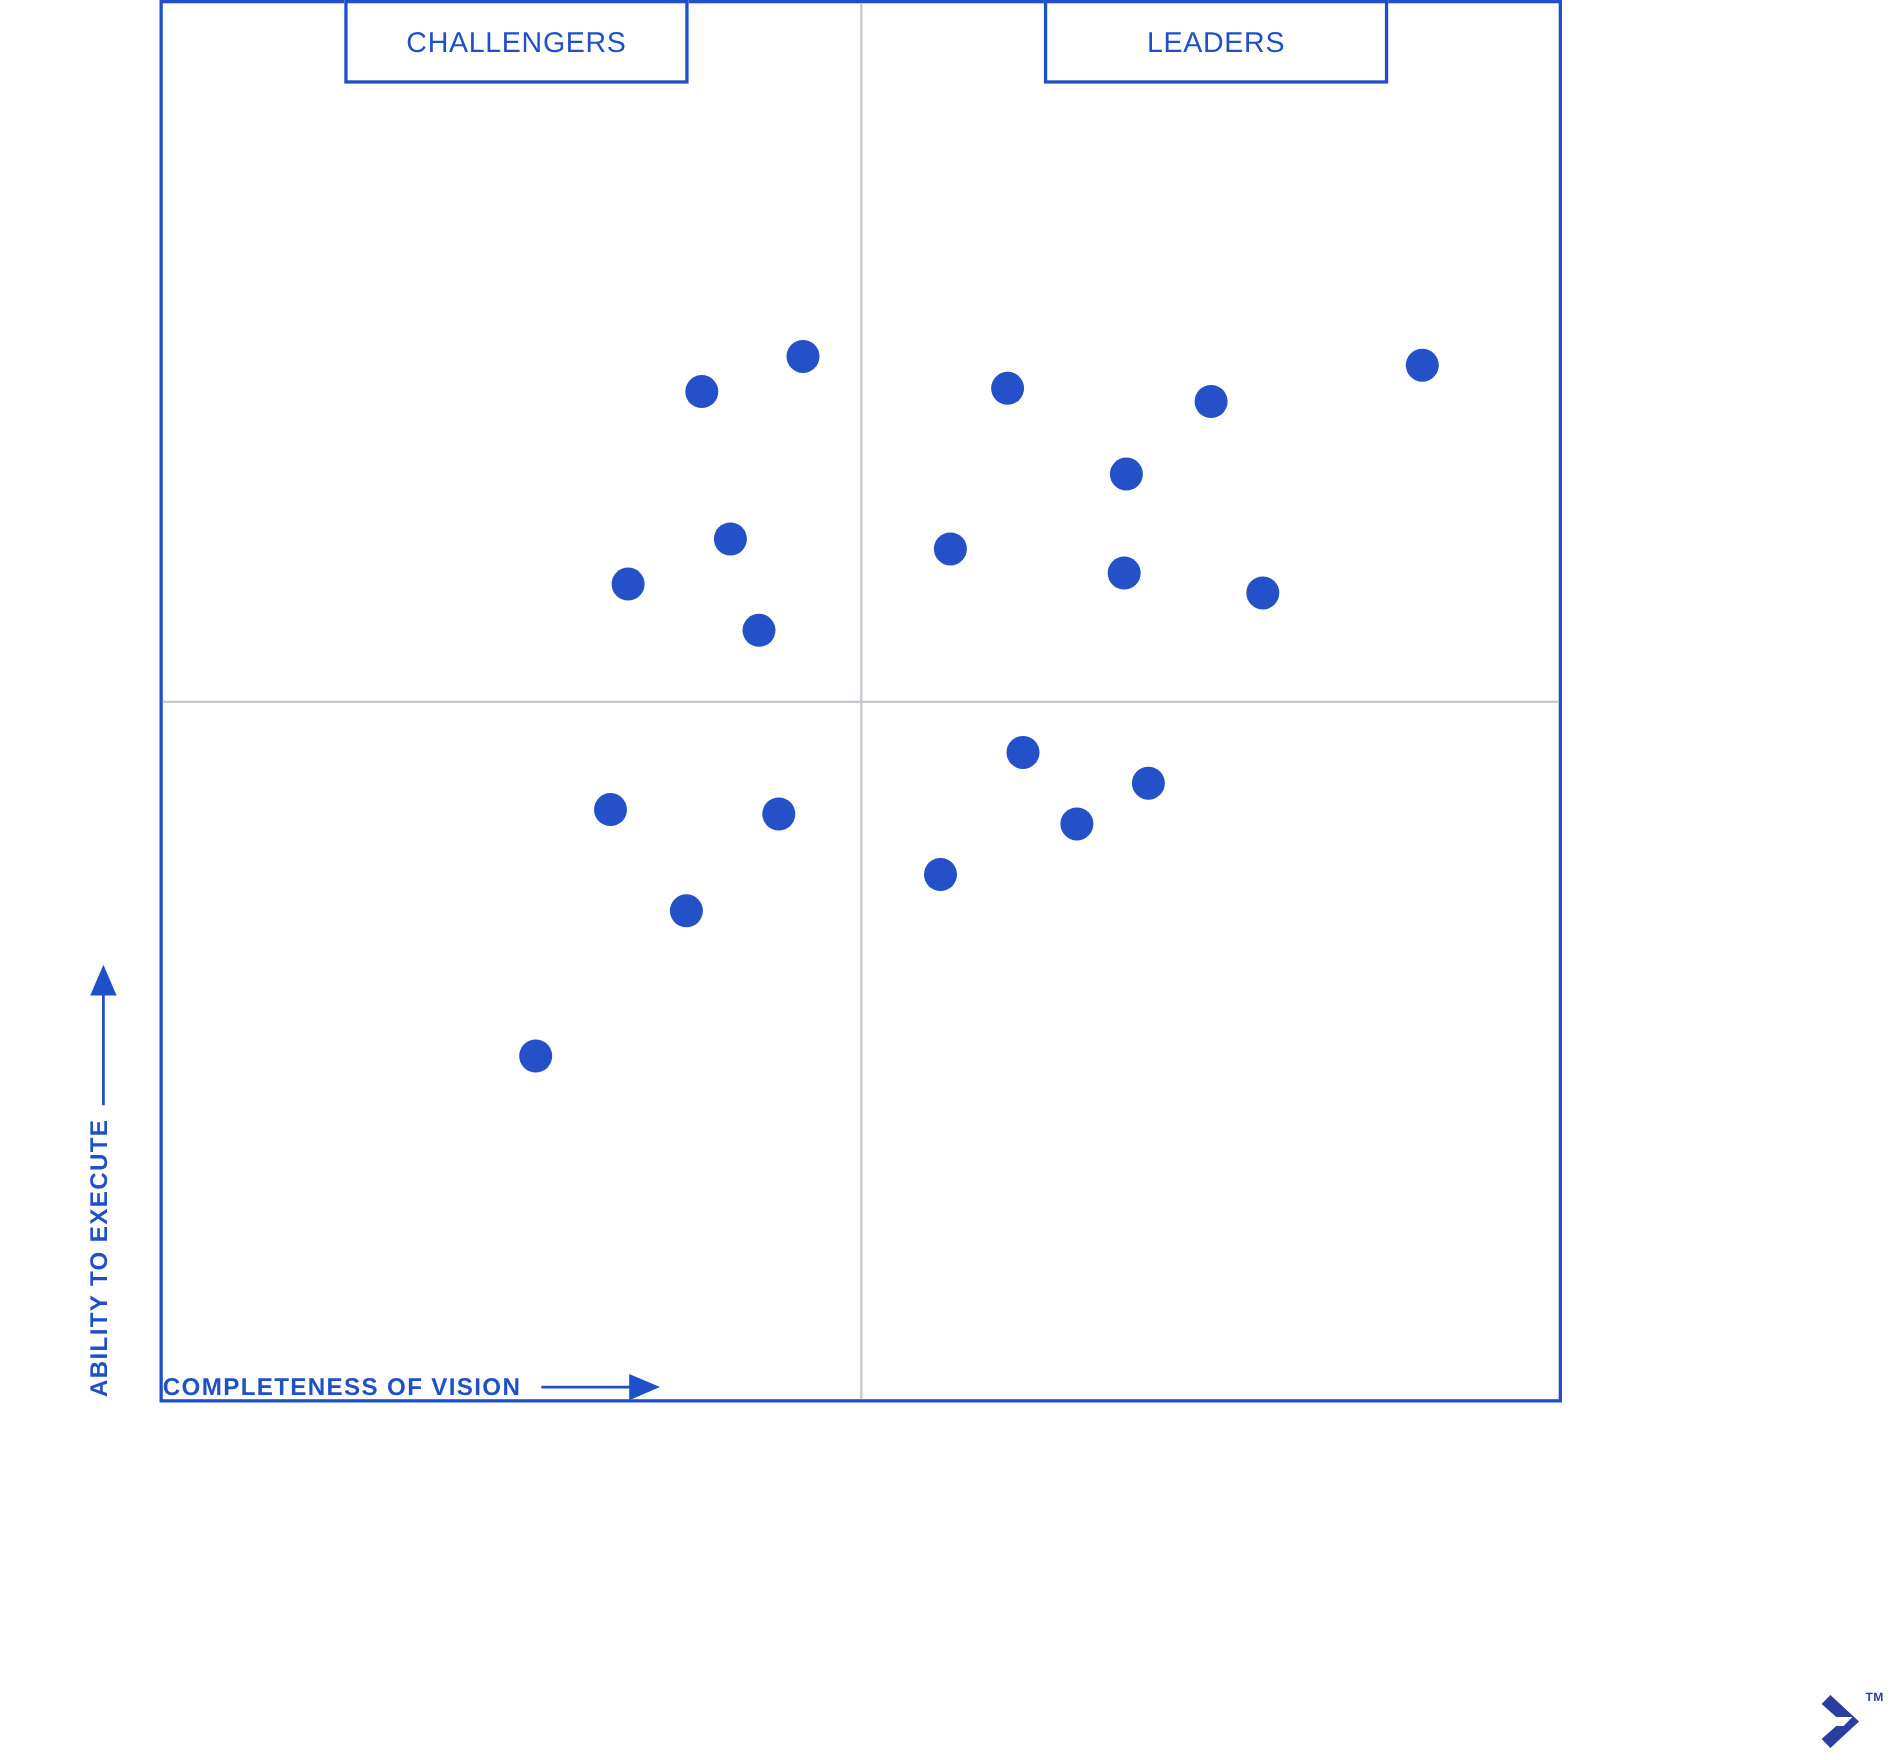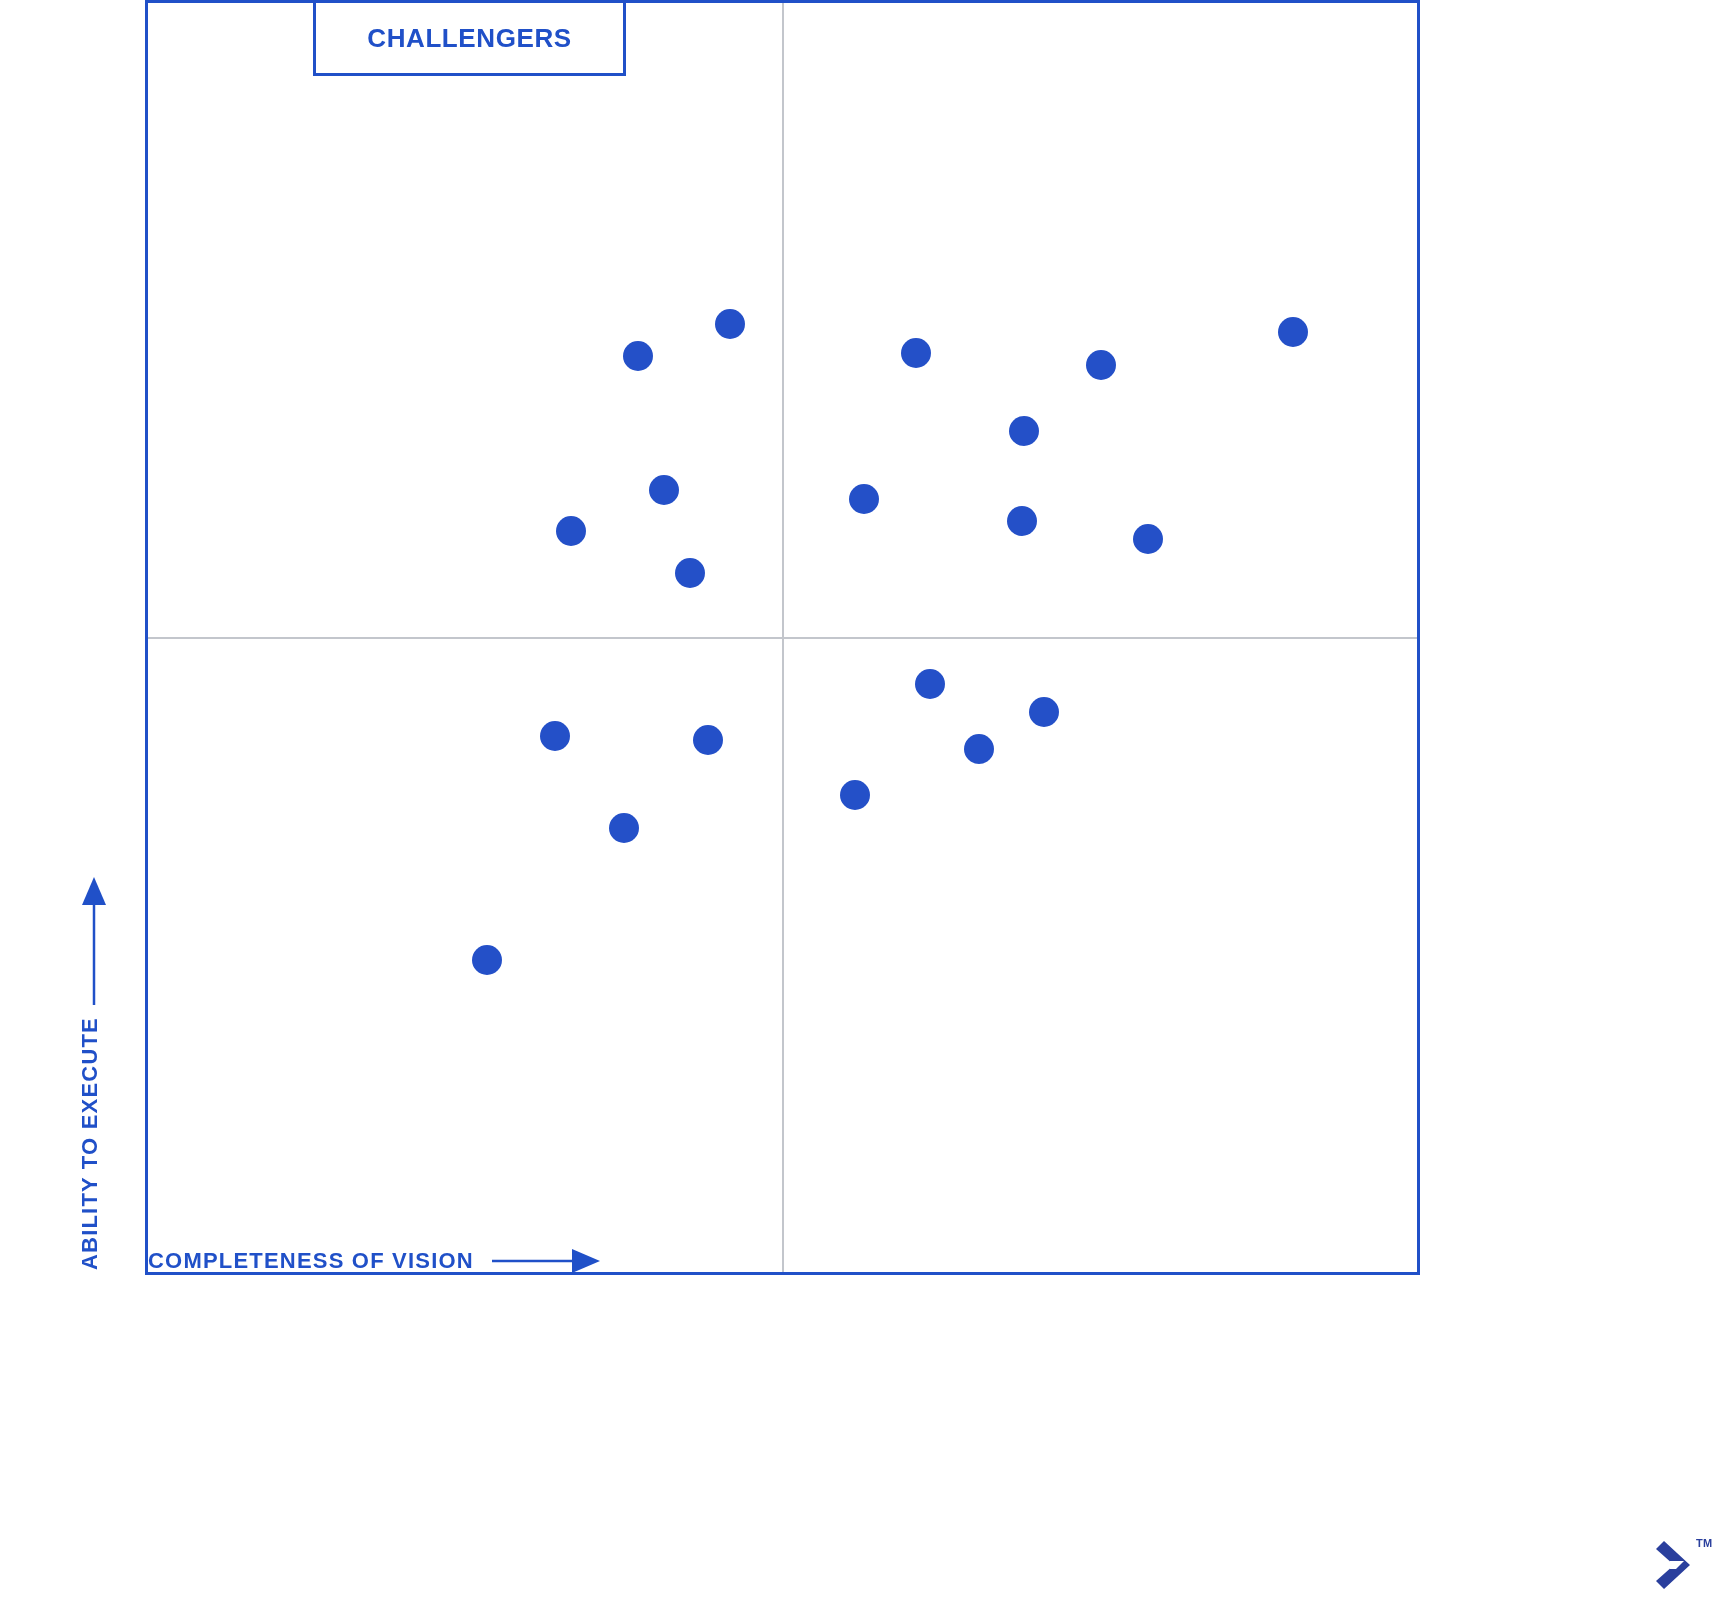--- a/index.html
+++ b/index.html
@@ -58,21 +58,21 @@
   .quad-label {
     position: absolute;
     border: 3px solid #2050c8;
     background: #ffffff;
     box-sizing: border-box;
     display: flex;
     align-items: center;
     justify-content: center;
     color: #2050c8;
     font-size: 26px;
-    font-weight: bold;
+    font-weight: normal;
     letter-spacing: 0.6px;
     white-space: nowrap;
   }
   .quad-label.challengers {
     left: 165px;
     top: -3px;
     width: 313px;
     height: 76px;
   }
   .quad-label.leaders {
@@ -196,20 +196,21 @@
         <div class="dot" style="left: 44.1%; top: 58.1%; background: rgb(36, 80, 200);"></div>
         <div class="dot" style="left: 37.5%; top: 65%; background: rgb(36, 80, 200);"></div>
         <div class="dot" style="left: 26.7%; top: 75.4%; background: rgb(36, 80, 200);"></div>
         <div class="dot" style="left: 61.6%; top: 53.7%; background: rgb(36, 80, 200);"></div>
         <div class="dot" style="left: 70.6%; top: 55.9%; background: rgb(36, 80, 200);"></div>
         <div class="dot" style="left: 65.5%; top: 58.8%; background: rgb(36, 80, 200);"></div>
         <div class="dot" style="left: 55.7%; top: 62.4%; background: rgb(36, 80, 200);"></div>
       </div>
 
     <div class="quad-label challengers">CHALLENGERS</div>
+    <div class="quad-label leaders">LEADERS</div>
   </div>
 
   <div class="y-arrow">
     <svg width="26" height="130" viewBox="0 0 26 130" xmlns="http://www.w3.org/2000/svg">
       <line x1="13" y1="130" x2="13" y2="26" stroke="#2050c8" stroke-width="2.5"></line>
       <polygon points="13,2 25,30 1,30" fill="#2050c8"></polygon>
     </svg>
   </div>
 
   <div class="y-axis-label">

